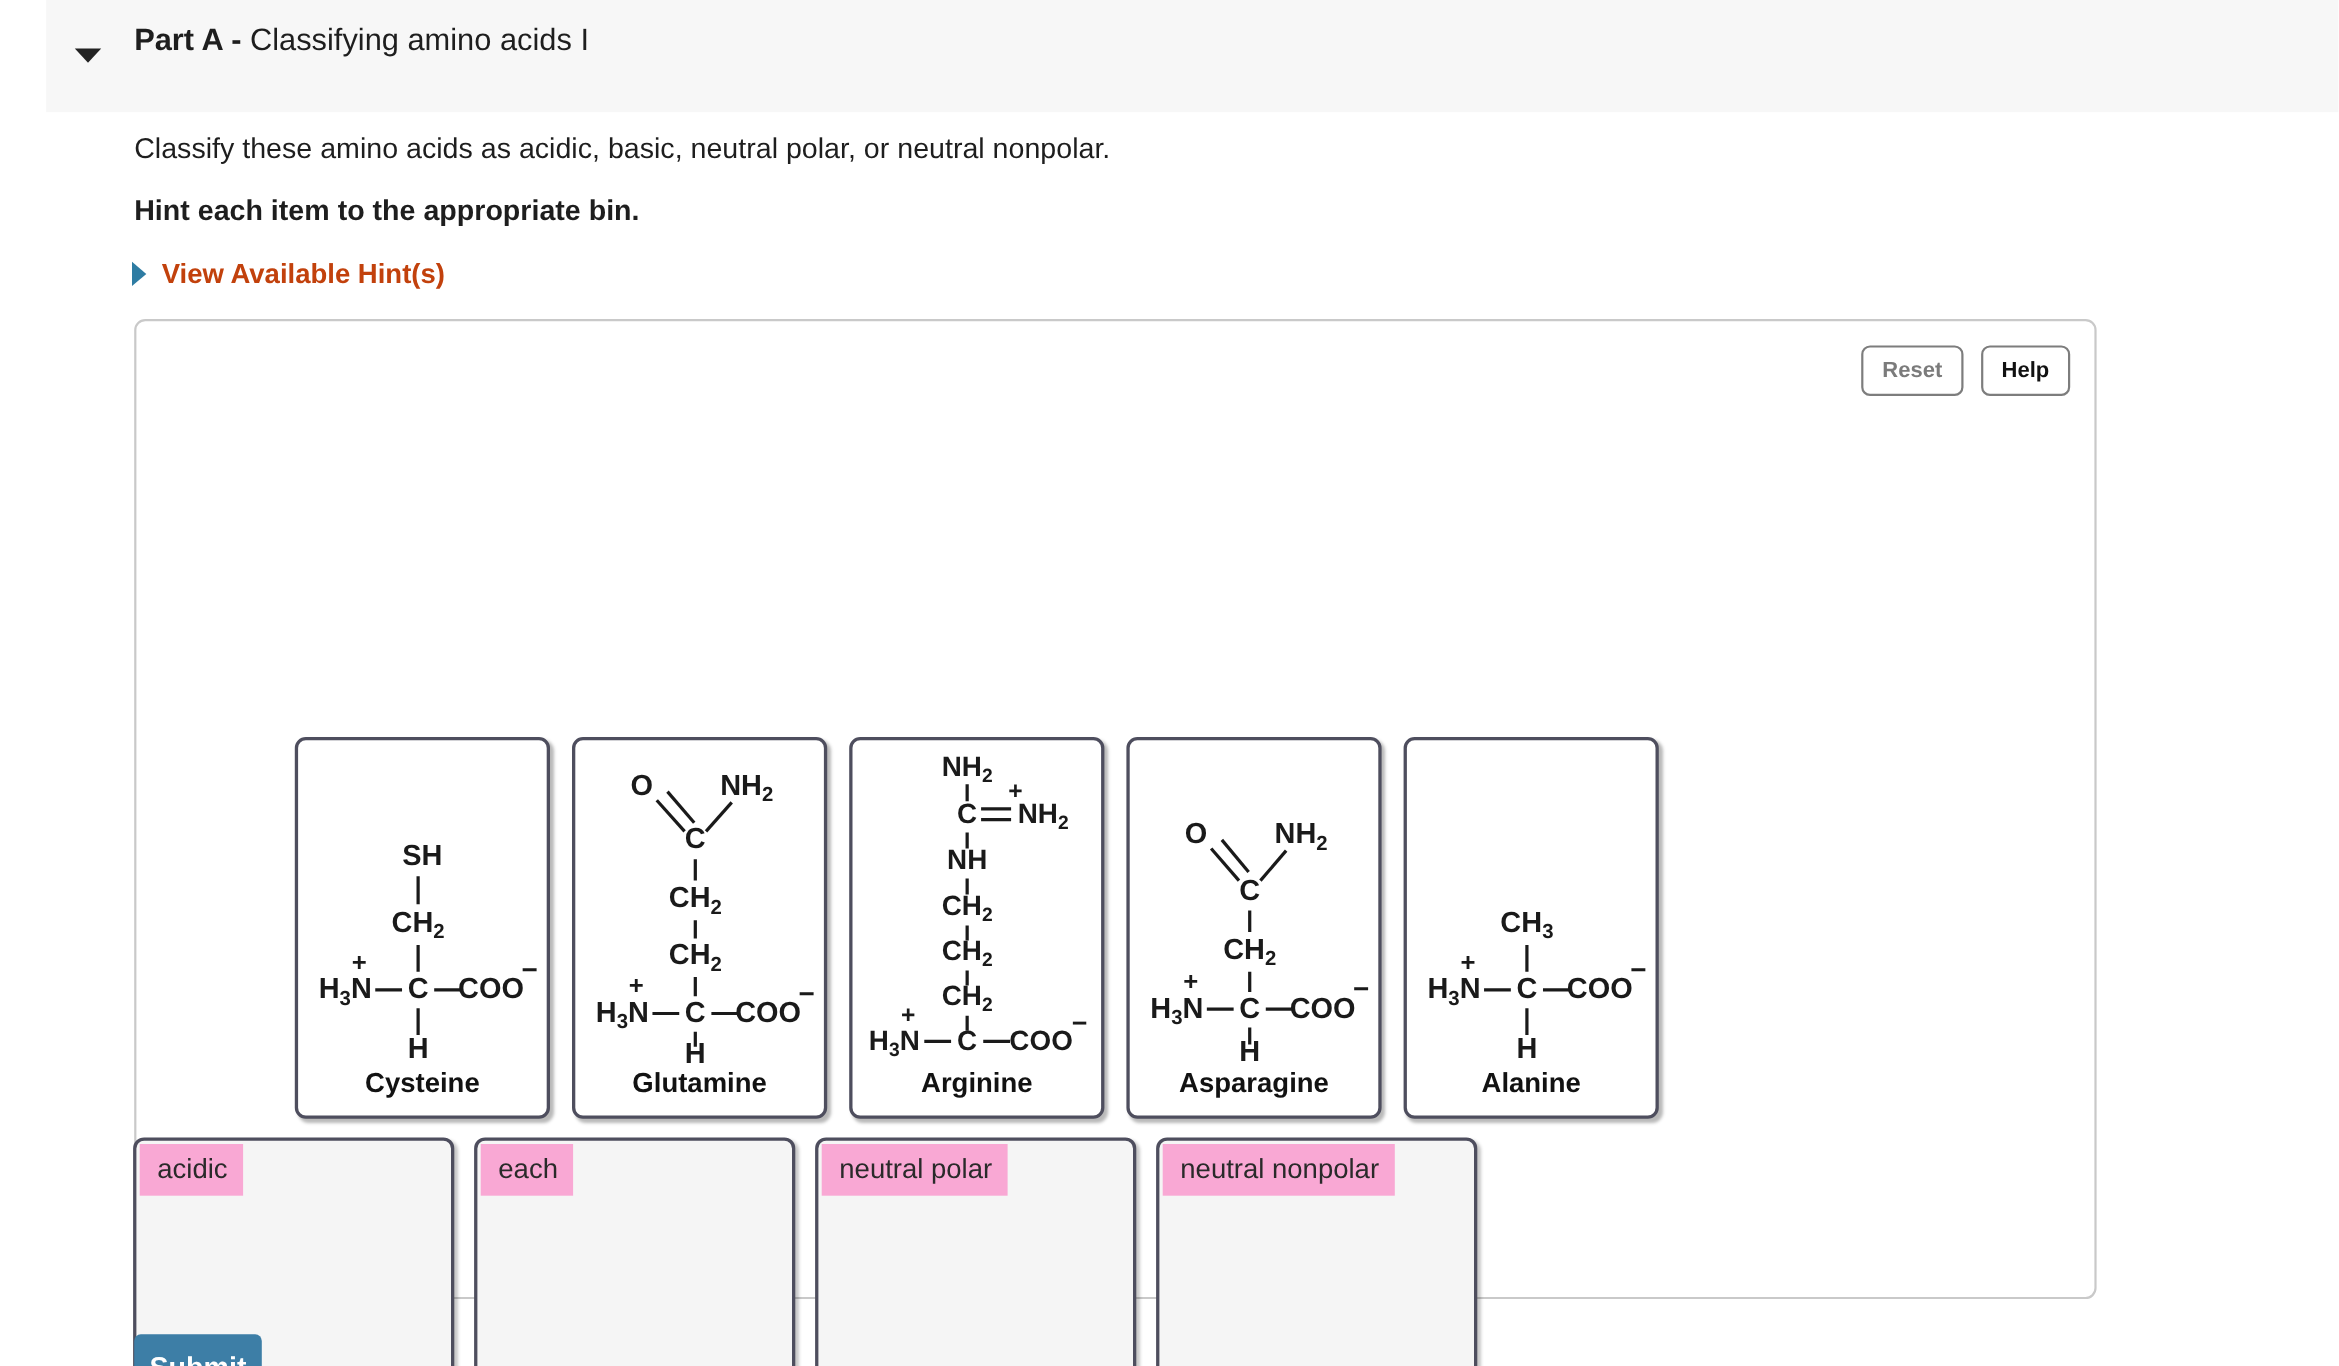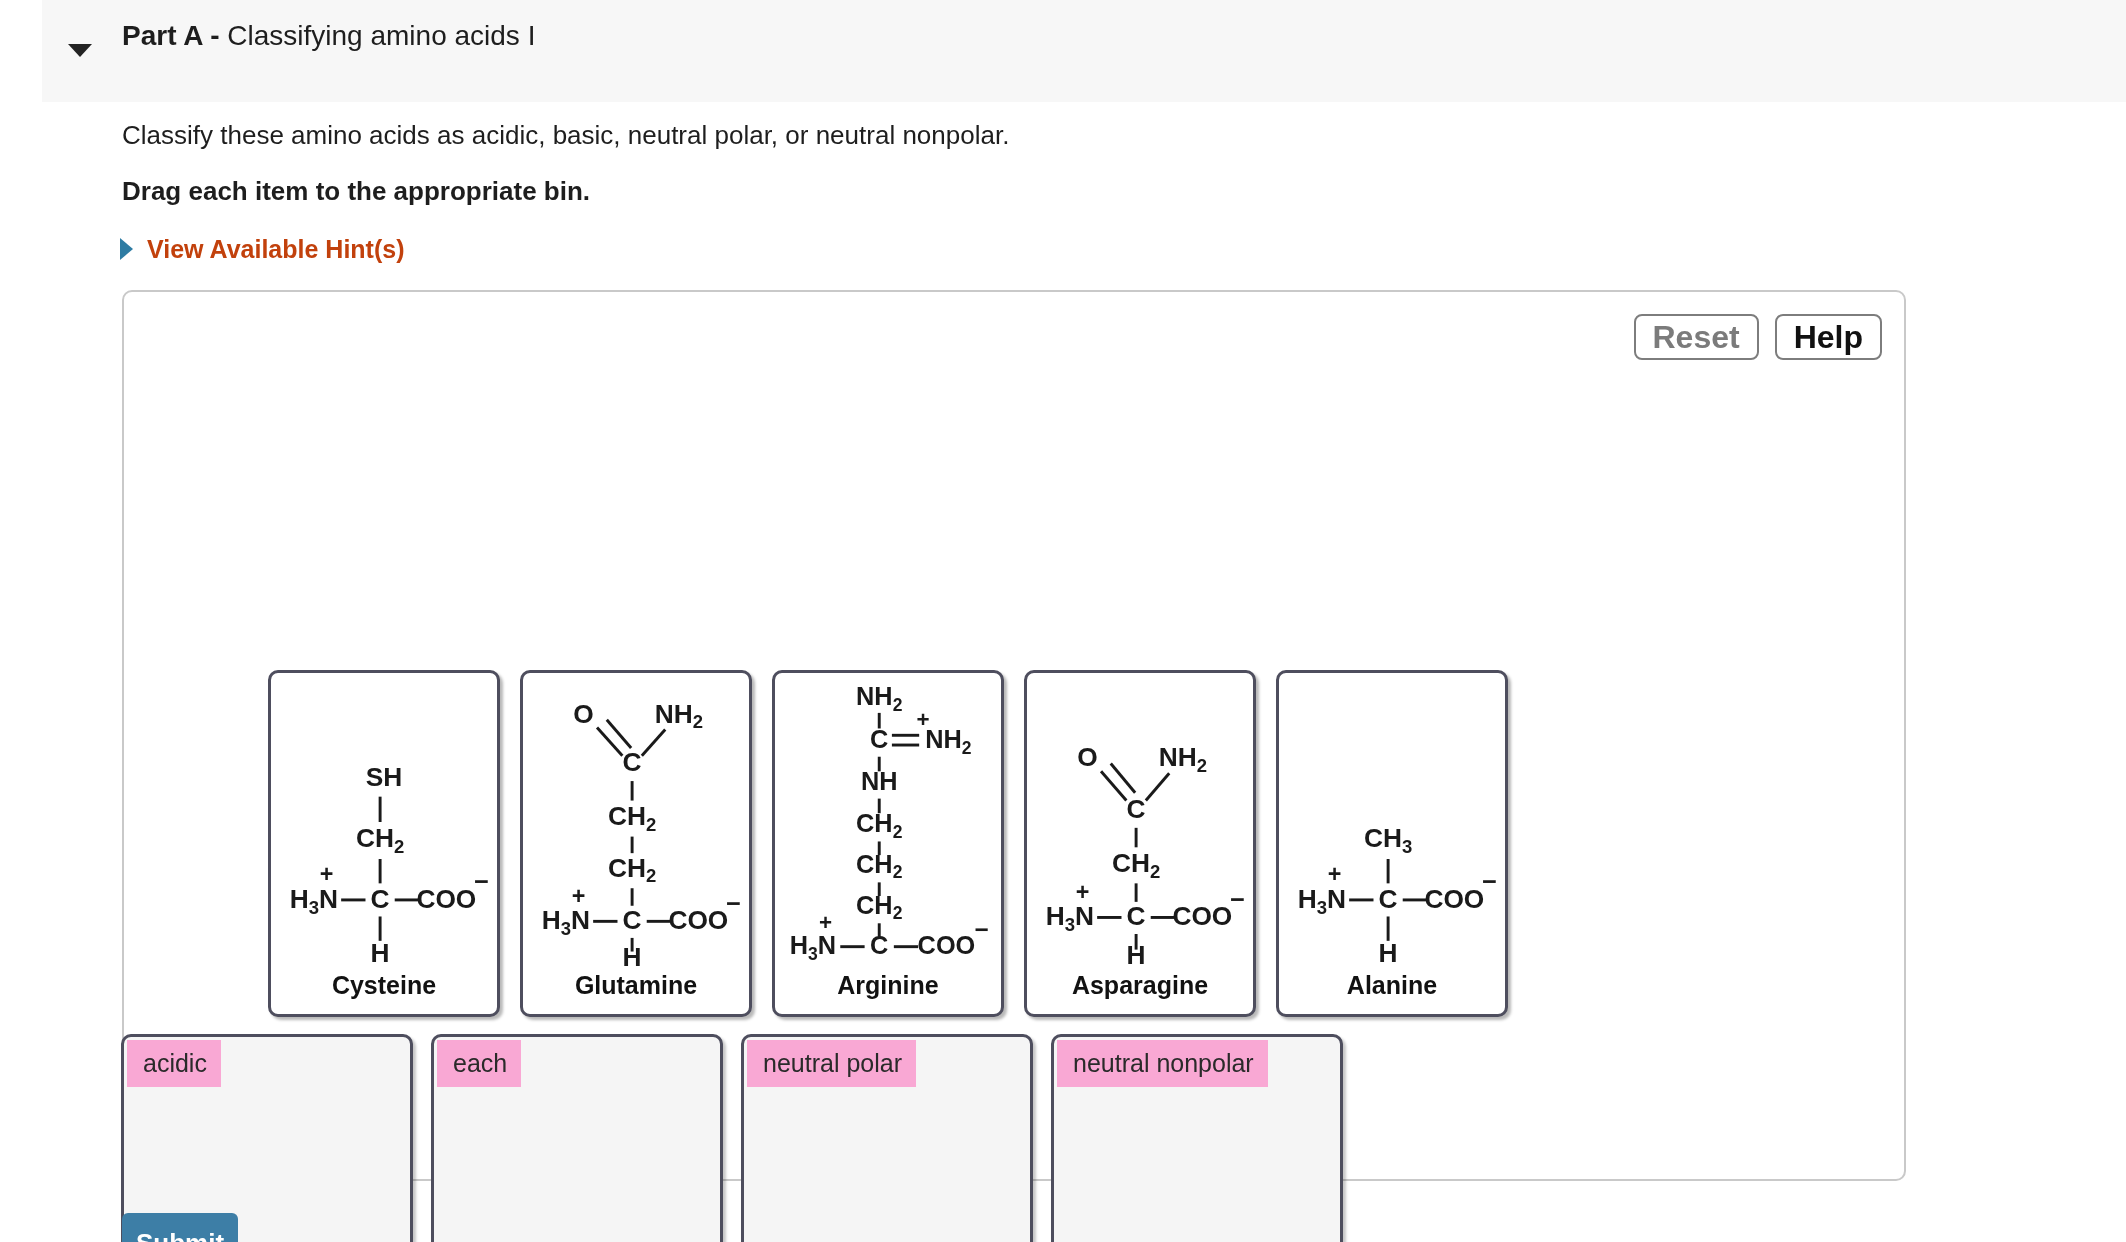--- a/index.html
+++ b/index.html
@@ -51,21 +51,21 @@
   
   #activity-panel{
     position:absolute;left:122px;top:290px;width:1784px;height:891px;
     border:2px solid #c9c9c9;border-radius:10px;background:#ffffff;box-sizing:border-box;
   }
 
   
   #panel-toolbar{position:absolute;right:22px;top:22px;display:flex;gap:16px;}
   .tool-btn{
     border:2px solid #7d7d7d;border-radius:8px;background:#fff;
-    padding:6px 17px;font-size:32px;font-weight:bold;line-height:30px;
+    padding:6px 17px;font-size:20px;font-weight:bold;line-height:30px;
     cursor:pointer;font-family:"Liberation Sans",sans-serif;
   }
   #reset-button{color:#7b7b7b;}
   #help-button{color:#111111;}
 
   
   .mol-card{
     position:absolute;top:378px;width:232px;height:347px;
     background:#fff;border:3px solid #4e4e5e;border-radius:10px;
     box-shadow:3px 3px 3px rgba(0,0,0,0.28);
@@ -105,21 +105,21 @@
 
 <div id="part-header">
   <div id="header-caret"></div>
   <div id="header-title">
     <span class="pa">Part A -</span>
     <span class="pt">Classifying amino acids I</span>
   </div>
 </div>
 
 <div id="prompt-text">Classify these amino acids as acidic, basic, neutral polar, or neutral nonpolar.</div>
-<div id="drag-instruction">Drag each item to the appropriate bin.</div>
+<div id="drag-instruction">Hint each item to the appropriate bin.</div>
 
 <div id="hints-row">
   <span id="hints-caret"></span>
   <span id="hints-label">View Available Hint(s)</span>
 </div>
 
 <div id="activity-panel">
 
   <div id="panel-toolbar">
     <button class="tool-btn" id="reset-button">Reset</button>

